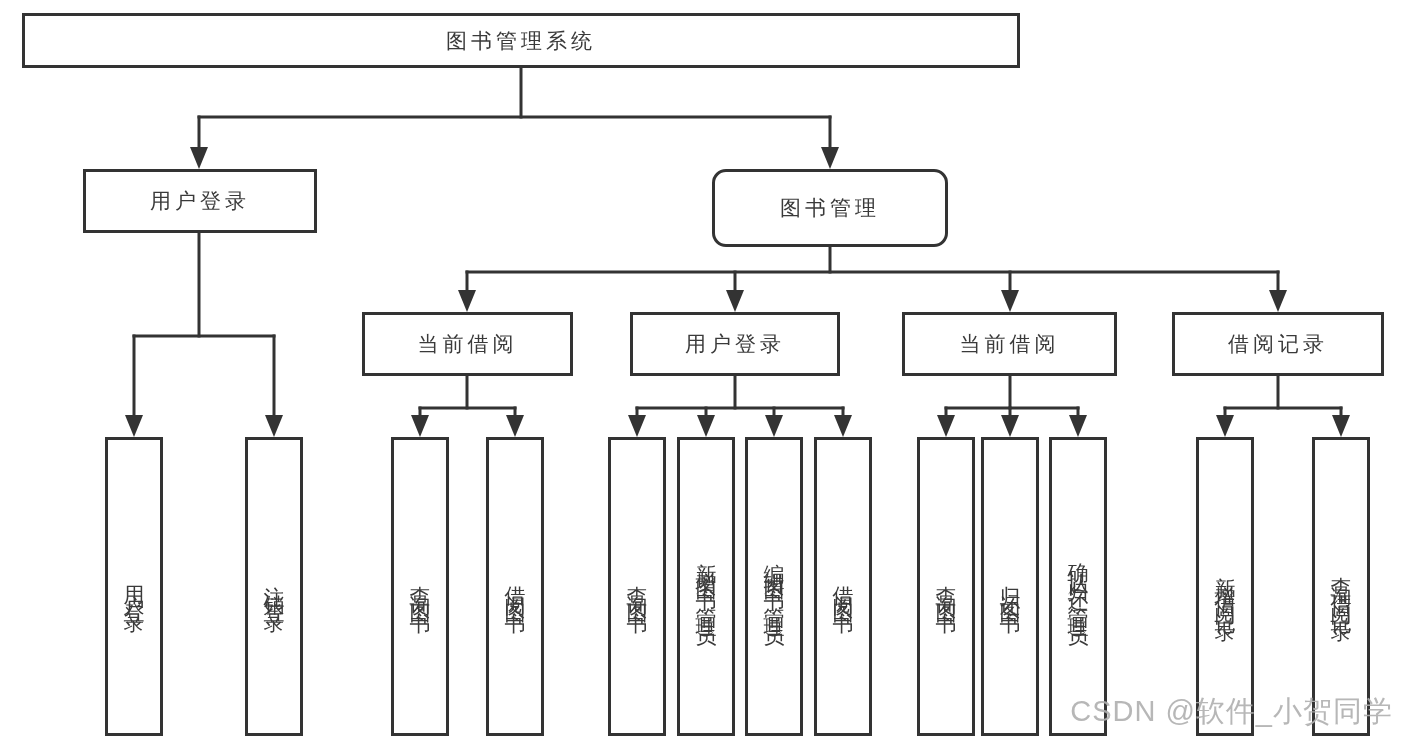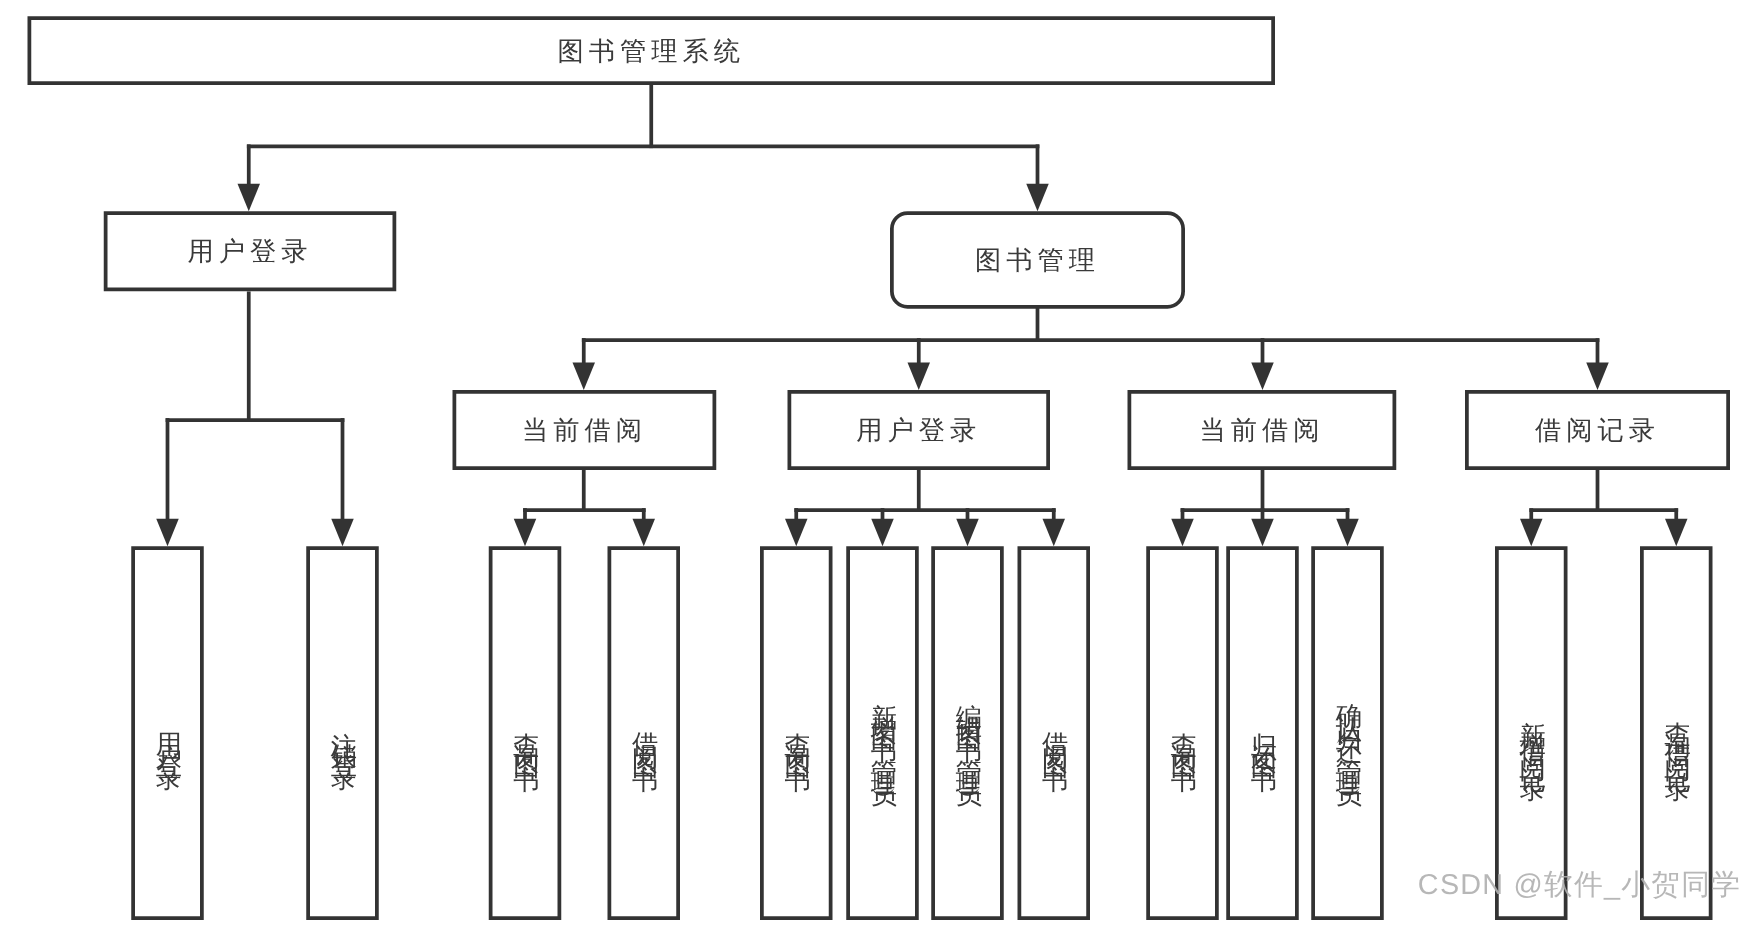--- a/index.html
+++ b/index.html
@@ -71,21 +71,21 @@
   .l-8  { left: 814px; }
   .l-9  { left: 917px; }
   .l-10 { left: 981px; }
   .l-11 { left: 1049px; }
   .l-12 { left: 1196px; }
   .l-13 { left: 1312px; }
   .watermark {
     position: absolute;
     right: 12px;
     top: 692px;
-    font-size: 23px;
+    font-size: 29px;
     letter-spacing: 1px;
     color: rgba(175, 175, 175, 0.9);
     white-space: nowrap;
     z-index: 5;
     margin-left: 16px;
   }
 </style>
 </head>
 <body>
 

